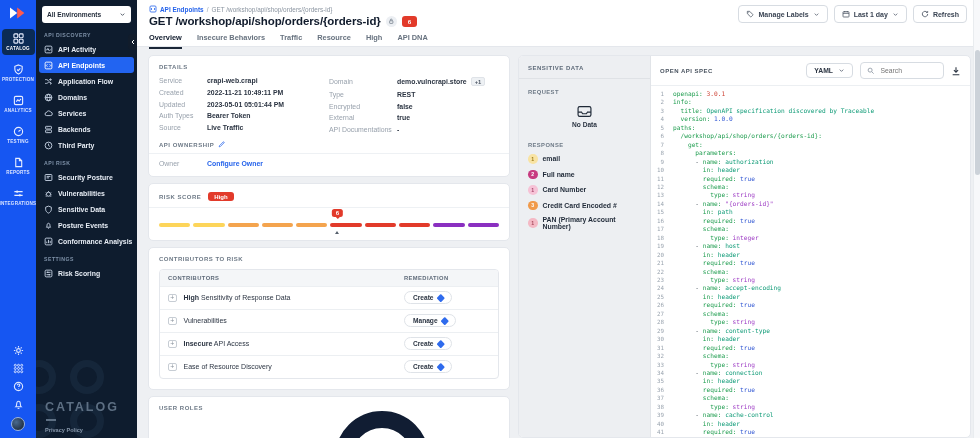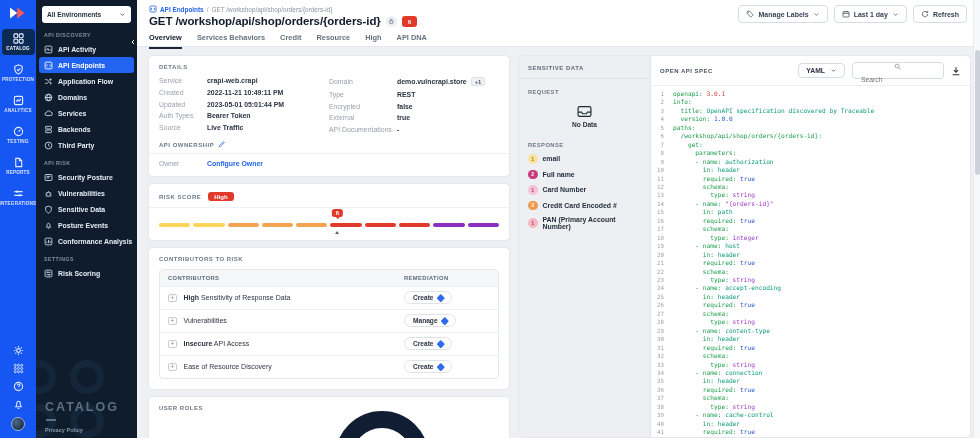--- a/index.html
+++ b/index.html
@@ -145,21 +145,21 @@
   .sens-badge{width:9.5px;height:9.5px;border-radius:50%;font-size:5.2px;font-weight:800;
     display:flex;align-items:center;justify-content:center;flex-shrink:0;}
 
   .openapi{flex:1;display:flex;flex-direction:column;min-width:0;}
   .oa-header{display:flex;align-items:center;gap:7px;padding:6px 9px;border-bottom:1px solid #eceff2;}
   .oa-title{flex:1;font-size:6px;font-weight:700;color:#49535f;letter-spacing:.5px;}
   .oa-select{display:flex;align-items:center;gap:5px;border:1px solid #d7dce2;border-radius:4px;
     padding:3px 7px;font-size:6.8px;font-weight:700;color:#2b3442;cursor:pointer;}
   .oa-select .bchev{width:7px;height:7px;color:#6b7280;}
   .oa-search{display:flex;align-items:center;gap:4px;border:1px solid #d7dce2;border-radius:4px;
-    padding:0 6px;height:17px;width:92px;background:#fff;flex-direction:column;}
+    padding:0 6px;height:17px;width:84px;background:#fff;}
   .oa-search .sic2{width:7.5px;height:7.5px;color:#8a94a0;flex-shrink:0;}
   .oa-search input{border:none;outline:none;width:100%;font-size:6.8px;color:#2b3442;
     font-family:"Liberation Sans",sans-serif;background:transparent;}
   .oa-dl{width:10px;height:10px;color:#2b3442;cursor:pointer;}
   .code{flex:1;overflow:hidden;padding:4px 0 0;font-family:"DejaVu Sans Mono",monospace;
     font-size:6.2px;line-height:8.45px;}
   .cl{display:flex;}
   .ln{width:22px;text-align:right;padding-right:9px;color:#9aa4af;flex-shrink:0;font-size:5.8px;}
   .ct{white-space:pre;}
   .tk-k{color:#1f9d4f;}
@@ -502,22 +502,22 @@
             <svg viewBox="0 0 12 12" fill="none" stroke="currentColor" stroke-width="1.3">
                 <path d="M10 6a4 4 0 11-1.1-2.7"></path>
                 <path d="M10 1.6v2.2H7.8"></path>
               </svg>
           </span>
           <span>Refresh</span>
         </button>
       </div>
       <div class="tabs">
   <span class="tab active">Overview</span>
-  <span class="tab ">Services Behaviors</span>
-  <span class="tab ">Credit</span>
+  <span class="tab ">Insecure Behaviors</span>
+  <span class="tab ">Traffic</span>
   <span class="tab ">Resource</span>
   <span class="tab ">High</span>
   <span class="tab ">API DNA</span>
         </div>
     </header>
 
     <div class="content">
 
       <div class="col-left">
 

